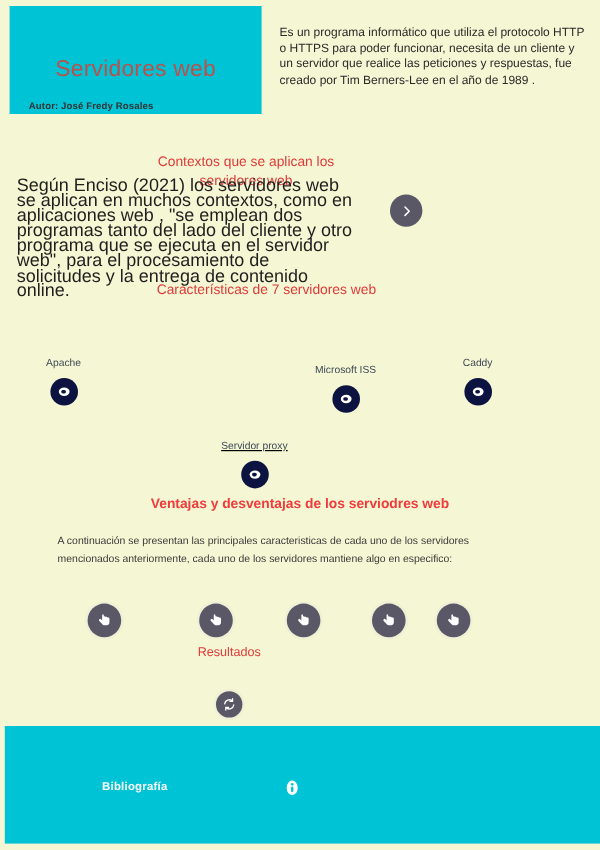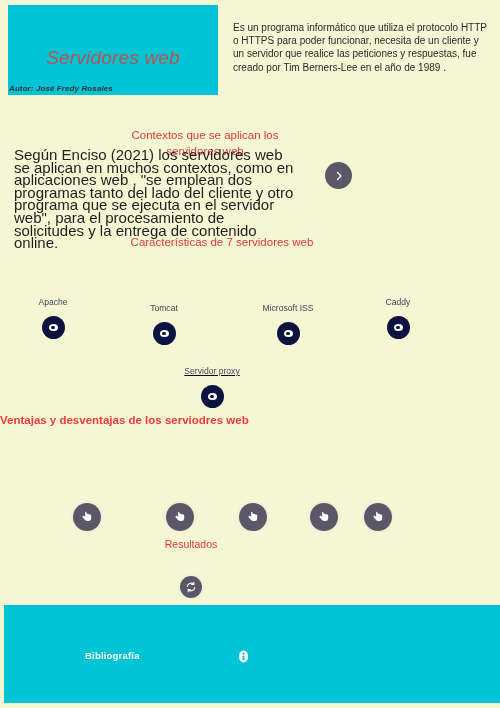--- a/index.html
+++ b/index.html
@@ -21,36 +21,35 @@
   }
 
   
   .header-block {
     position: absolute;
     left: 8px;
     top: 5px;
     width: 210px;
     height: 90px;
     background: #00c3d6;
-    font-style: italic;
   }
   .header-title {
     position: absolute;
     left: 0;
     top: 42px;
     width: 210px;
     text-align: center;
     font-size: 19px;
     color: #b8524d;
     letter-spacing: 0.2px;
     font-weight: 400;
   }
   .header-author {
     position: absolute;
-    left: 1px;
+    left: 16px;
     top: 79px;
     font-size: 8px;
     font-weight: bold;
     color: #333333;
     letter-spacing: 0.1px;
   }
 
   
   .intro-text {
     position: absolute;
@@ -152,20 +151,21 @@
   .srv-msiss   { left: 247px; top: 303px; width: 82px; }
   .srv-caddy   { left: 370px; top: 297px; width: 56px; }
   .srv-proxy   { left: 170px; top: 366px; width: 84px; text-decoration: underline; }
 
   
   .ventajas-heading {
     position: absolute;
     left: 0;
     top: 414px;
     width: 500px;
+    text-align: center;
     font-size: 11.5px;
     font-weight: bold;
     color: #ef3b3b;
   }
   .ventajas-body {
     position: absolute;
     left: 48px;
     top: 443px;
     width: 384px;
     font-size: 8.7px;
@@ -274,28 +274,20 @@
 
   <div class="server-item srv-apache">
     <div class="server-label">Apache</div>
     <div class="eye-circle">
       <div class="eye-outer">
           <div class="eye-pupil"></div>
         </div>
     </div>
   </div>
 
-  <div class="server-item srv-tomcat">
-    <div class="server-label">Tomcat</div>
-    <div class="eye-circle">
-      <div class="eye-outer">
-          <div class="eye-pupil"></div>
-        </div>
-    </div>
-  </div>
 
   <div class="server-item srv-caddy">
     <div class="server-label">Caddy</div>
     <div class="eye-circle">
       <div class="eye-outer">
           <div class="eye-pupil"></div>
         </div>
     </div>
   </div>
 
@@ -311,20 +303,21 @@
   <div class="server-item srv-proxy">
     <div class="server-label">Servidor proxy</div>
     <div class="eye-circle">
       <div class="eye-outer">
           <div class="eye-pupil"></div>
         </div>
     </div>
   </div>
 
   <div class="ventajas-heading">Ventajas y desventajas de los serviodres web</div>
+  <div class="ventajas-body">A  continuación se presentan las principales caracteristicas de cada uno de los servidores mencionados anteriormente, cada uno de los servidores mantiene algo en especifico:</div>
 
   <div class="hand-circle hand-1">
     <span>
       <svg width="14" height="14" viewBox="0 0 24 24" fill="#ffffff">
         <path d="M10.5 3.2c-.95 0-1.7.78-1.7 1.74v7.1l-1.6-1.64a1.73 1.73 0 0 0-2.45 0 1.83 1.83 0 0 0 0 2.53l4.35 4.46c.85.87 1.62 1.41 3.08 1.41h3.07a4 4 0 0 0 3.95-4.04V9.6c0-.95-.76-1.73-1.7-1.73-.39 0-.74.13-1.03.36a1.72 1.72 0 0 0-1.66-1.3c-.4 0-.76.14-1.05.38a1.72 1.72 0 0 0-1.62-1.19c-.37 0-.72.12-1 .33V4.94c0-.96-.76-1.74-1.7-1.74z"></path>
       </svg>
     </span>
   </div>
   <div class="hand-circle hand-2">
     <span>

